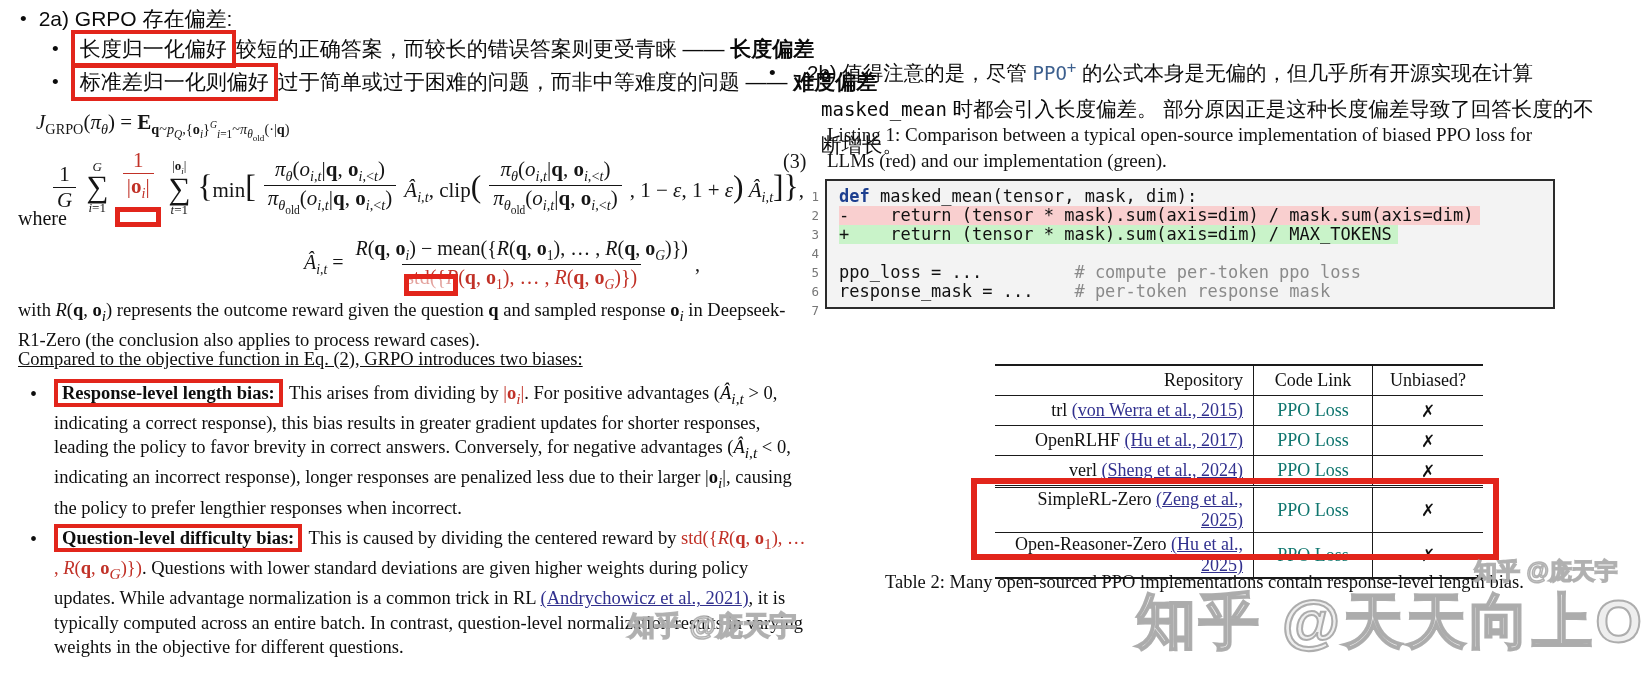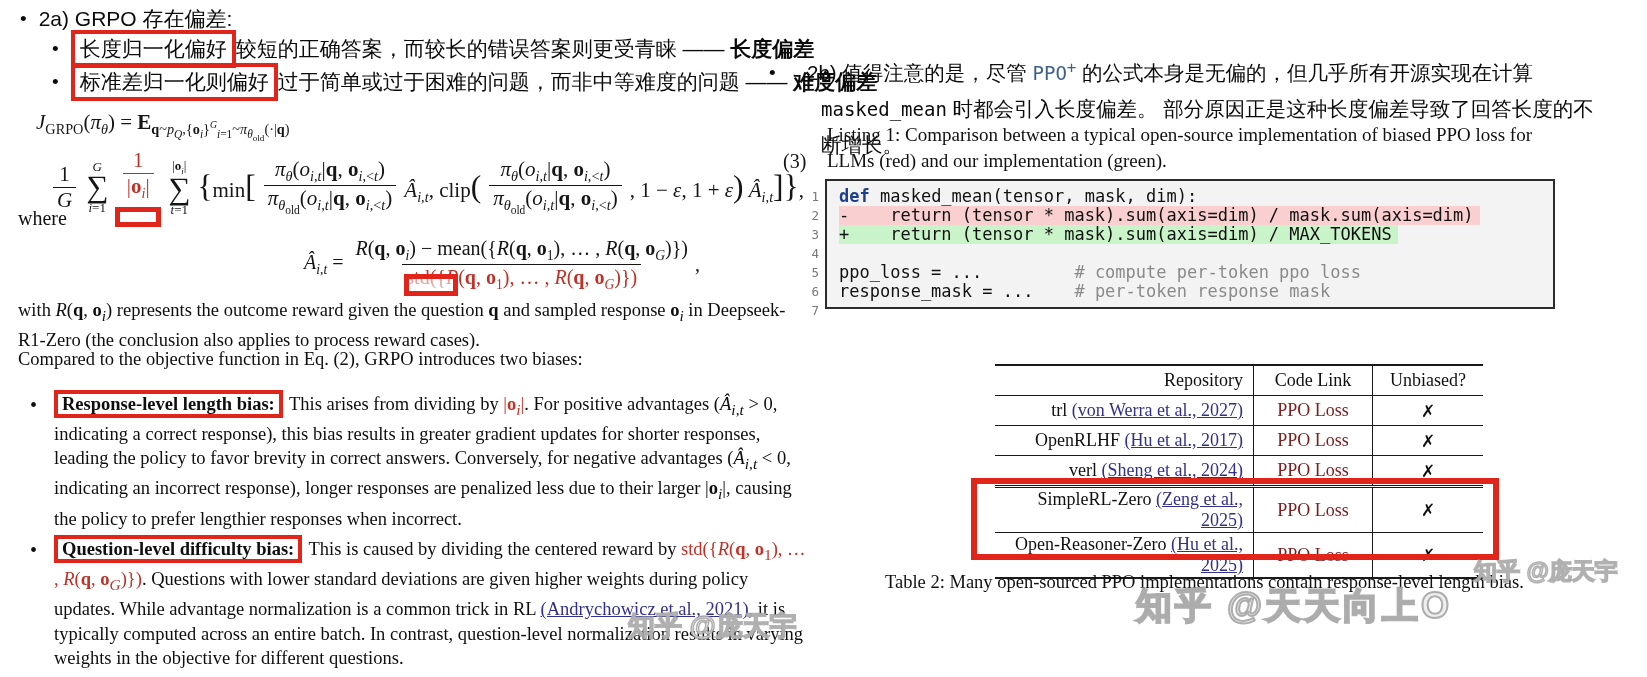--- a/index.html
+++ b/index.html
@@ -36,21 +36,21 @@
   .mark{width:36px;height:10px;border:5px solid #e2251b;background:#fff;margin-top:4px;}
   .where{left:18px;top:207px;font-size:20px;}
   .adv{left:304px;top:236px;display:flex;align-items:center;font-size:20px;}
   .stdden{position:relative;}
   .stdmark{position:absolute;left:2px;top:9px;width:44px;height:12px;border:5px solid #e2251b;background:rgba(255,255,255,.55);}
 
   
   .para{font-size:18.5px;line-height:24px;color:#0e0e0e;}
   .withp{left:18px;top:298px;width:778px;}
   .leftbody{left:18px;top:347px;width:790px;font-size:18.5px;line-height:24.5px;color:#0e0e0e;}
-  .compared{margin-bottom:20px;}
+  .compared{margin-bottom:9px;text-decoration:underline;}
   .enb{position:relative;padding-left:36px;}
   .enb .endot{position:absolute;left:12px;top:1px;font-size:20px;}
   .enb.second{margin-top:6px;}
   .mredtxt,.mred-inline{color:#c13127;}
   .cite-link{color:#31308e;text-decoration:underline;cursor:pointer;}
 
   
   .r2b{left:795px;top:18px;width:782px;font-family:"Liberation Sans","DejaVu Sans",sans-serif;
        font-size:20.5px;line-height:35px;color:#0b0b0b;padding-left:26px;text-indent:-26px;white-space:normal;margin-top:32px;}
   .ppo{color:#3c5f8e;font-family:"DejaVu Sans Mono","Liberation Mono",monospace;font-size:19px;}
@@ -73,30 +73,30 @@
   .ptable{border-collapse:collapse;font-size:18px;color:#101010;}
   .ptable th{font-weight:normal;}
   .ptable th,.ptable td{height:27px;padding:1px 10px;}
   .c1{width:238px;text-align:right;}
   .c2{width:98px;text-align:center;border-left:1px solid #1a1a1a;}
   .c3{width:90px;text-align:center;border-left:1px solid #1a1a1a;}
   .ptable thead tr{border-top:2px solid #1a1a1a;border-bottom:1px solid #1a1a1a;}
   .ptable tbody tr{border-bottom:1px solid #1a1a1a;}
   .ptable tbody tr.dbl{border-bottom:3px double #1a1a1a;}
   .ptable tbody tr.last{border-bottom:2px solid #1a1a1a;}
-  .pplink{color:#7f1d1d;cursor:pointer;text-align:right;}
+  .pplink{color:#0f766e;cursor:pointer;text-align:right;}
   .xmark{font-family:"DejaVu Sans","Liberation Sans",sans-serif;font-size:17px;}
   .redbox-table{left:971px;top:478px;width:516px;height:70px;border:6px solid #e2251b;background:transparent;}
   .tcaption{left:885px;top:572px;width:680px;font-size:18.5px;}
 
   .wm{position:absolute;font-family:"Liberation Sans","DejaVu Sans",sans-serif;font-weight:700;
       color:rgba(235,235,235,.85);-webkit-text-stroke:1.5px rgba(160,160,160,.8);pointer-events:none;white-space:nowrap;}
   .wm-left{left:628px;top:608px;font-size:27px;}
   .wm-small{left:1474px;top:556px;font-size:23px;}
-  .wm-large{left:1136px;top:582px;font-size:36px;-webkit-text-stroke:2px rgba(160,160,160,.85);letter-spacing:3px;}
+  .wm-large{left:1136px;top:582px;font-size:60px;-webkit-text-stroke:2px rgba(160,160,160,.85);letter-spacing:3px;}
 </style>
 </head>
 <body>
 
 <div id="root">
 
   <div class="abs cn" style="left:20px;top:5px;">
     <span class="dot">•</span><span>2a) GRPO 存在偏差:</span>
   </div>
 
@@ -200,21 +200,21 @@
     <table class="ptable">
       <thead>
         <tr>
           <th class="c1">Repository</th>
           <th class="c2">Code Link</th>
           <th class="c3">Unbiased?</th>
         </tr>
       </thead>
       <tbody>
         <tr>
-          <td class="c1"><span>trl</span> <span class="cite-link">(von Werra et al., 2027)</span></td>
+          <td class="c1"><span>trl</span> <span class="cite-link">(von Werra et al., 2015)</span></td>
           <td class="c2"><span class="pplink">PPO Loss</span></td>
           <td class="c3 xmark">✗</td>
         </tr>
         <tr>
           <td class="c1"><span>OpenRLHF</span> <span class="cite-link">(Hu et al., 2017)</span></td>
           <td class="c2"><span class="pplink">PPO Loss</span></td>
           <td class="c3 xmark">✗</td>
         </tr>
         <tr class="dbl">
           <td class="c1"><span>verl</span> <span class="cite-link">(Sheng et al., 2024)</span></td>

